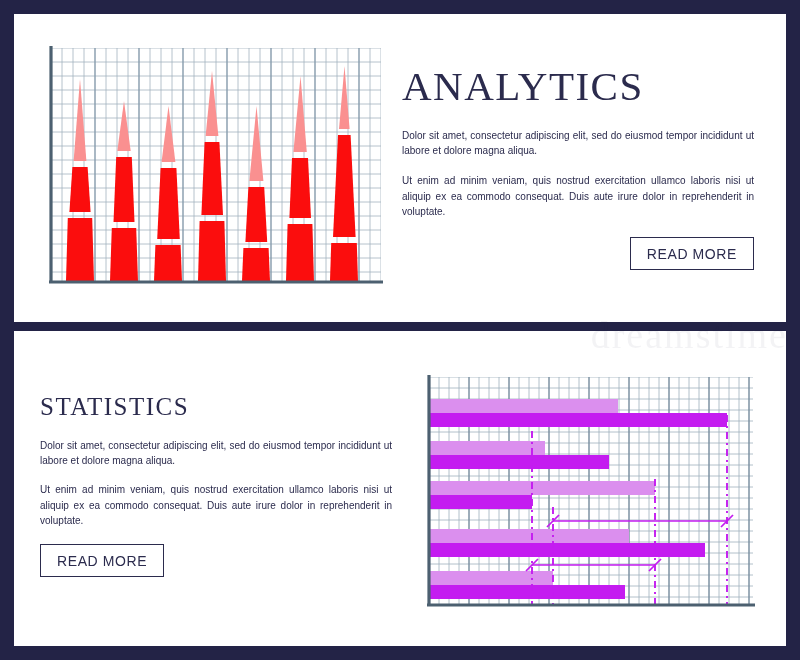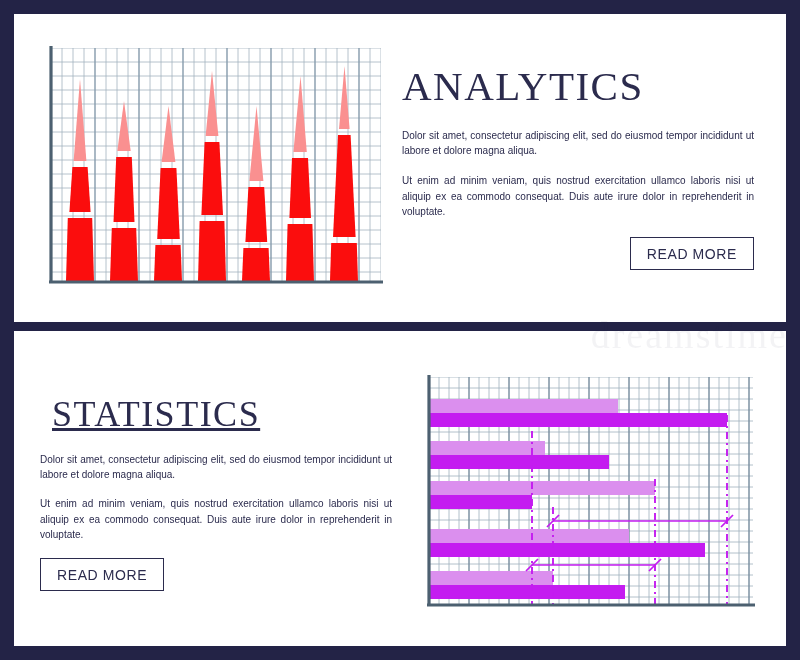--- a/index.html
+++ b/index.html
@@ -53,21 +53,21 @@
     background:transparent; cursor:pointer;
     white-space:nowrap;
   }
 
   #top-text { left:402px; top:62px; width:352px; }
   #top-text .heading { position:static; display:block; margin:0 0 18px 0; }
   #top-text .para { position:static; display:block; margin:0 0 15px 0; }
   #top-readmore-wrap { text-align:right; margin-top:18px; }
 
   #bottom-text { left:40px; top:393px; width:352px; }
-  #bottom-text .heading { position:static; display:block; font-size:36px; margin:0 0 17px 12px;text-decoration:underline; }
+  #bottom-text .heading { position:static; display:block; font-size:25px; margin:0 0 17px 0; }
   #bottom-text .para { position:static; display:block; margin:0 0 14px 0; }
   #bottom-readmore-wrap { text-align:left; margin-top:16px; }
 
   
   .chartbox { position:absolute; }
   #chart-cone { left:47px; top:46px; width:338px; height:240px; }
   #chart-bars { left:425px; top:375px; width:330px; height:235px; }
   svg { display:block; }
 </style>
 </head>

